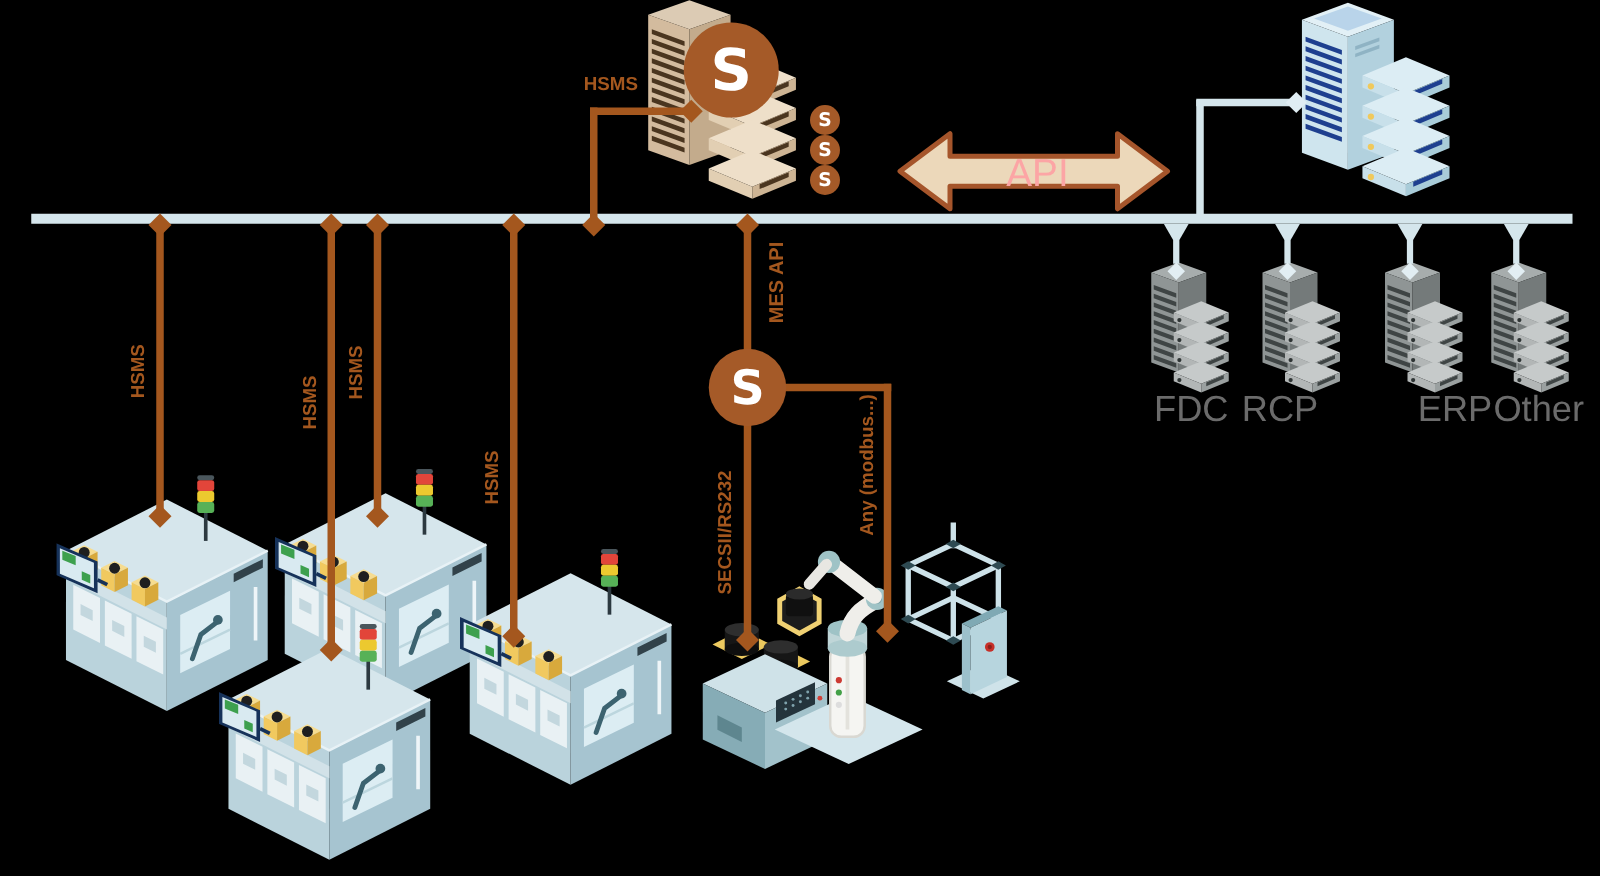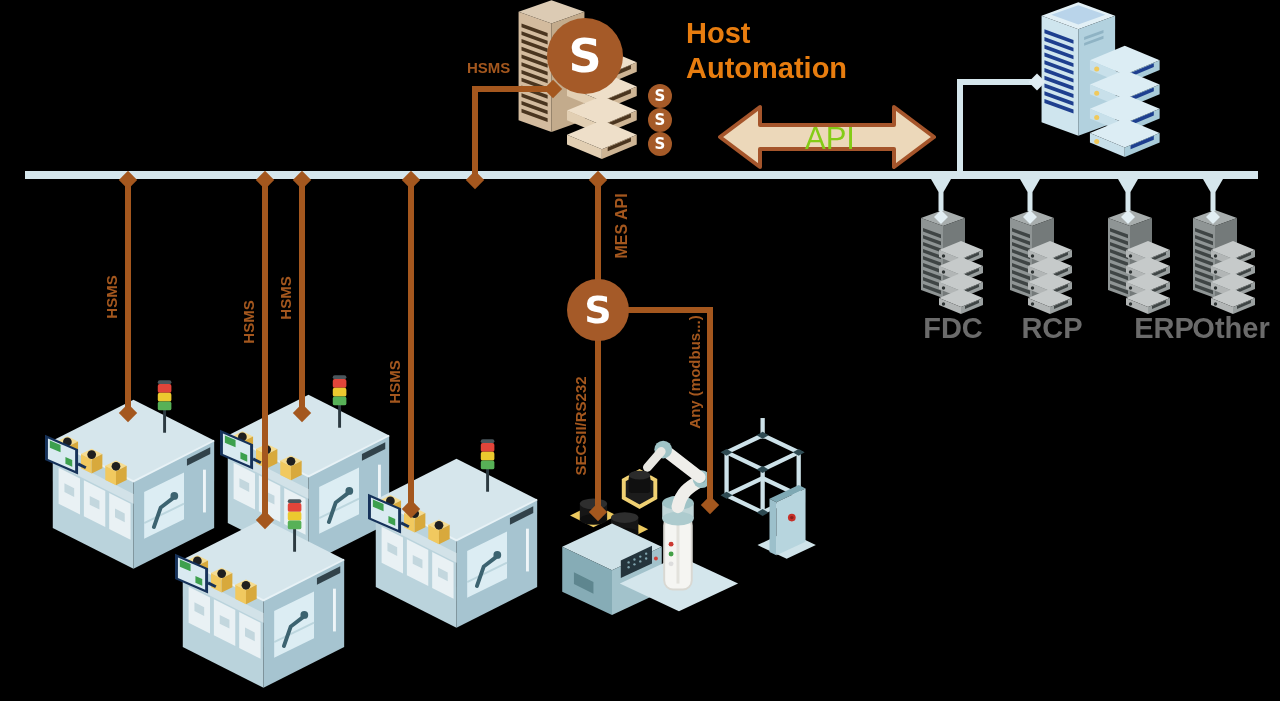--- a/index.html
+++ b/index.html
@@ -16,22 +16,22 @@
   .dmd-b{position:absolute;width:12px;height:12px;background:#e0edf3;
        transform:translate(-50%,-50%) rotate(45deg);}
   .vlabel{position:absolute;font-weight:bold;font-size:15px;color:#a4571e;white-space:nowrap;
        transform:translate(-50%,-50%) rotate(-90deg);}
   .s-circle{position:absolute;border-radius:50%;background:#a55a28;color:#fff;
        display:flex;align-items:center;justify-content:center;font-weight:bold;
        font-family:"DejaVu Sans",sans-serif;}
   .host-title{position:absolute;left:686px;top:16px;width:230px;font-size:29px;line-height:1.22;
        font-weight:bold;color:#e87d0f;}
   .hsms-host{position:absolute;left:467px;top:59px;font-size:15px;font-weight:bold;color:#a4571e;}
-  .api-label{position:absolute;font-size:31px;color:#84cc16;transform:translate(-50%,-50%);}
-  .gray-label{position:absolute;font-size:29px;font-weight:700;color:#6b6b6b;
+  .api-label{position:absolute;font-size:31px;color:#fca5a5;transform:translate(-50%,-50%);}
+  .gray-label{position:absolute;font-size:29px;font-weight:400;color:#6b6b6b;
        transform:translate(-50%,-50%);white-space:nowrap;}
 </style>
 </head>
 <body>
 
 <div class="canvas">
 
   <svg width="0" height="0" style="position:absolute" aria-hidden="true">
     <defs>
       <symbol id="sym-machine" viewBox="0 0 180 200">
@@ -434,30 +434,29 @@
     </div>
   <div class="s-circle" style="left:567px;top:279px;width:62px;height:62px;font-size:38px">
       <span>S</span>
     </div>
 
   <svg class="abs" style="left:716px;top:101px" width="222" height="72">
     <polygon points="4,36 44,6 44,24 178,24 178,6 218,36 178,66 178,48 44,48 44,66" fill="#ecd8ba" stroke="#a5552b" stroke-width="4" stroke-linejoin="round"></polygon>
   </svg>
   <div class="api-label" style="left:830px;top:139px">API</div>
 
-  <div class="host-title">Host Automation</div>
   <div class="hsms-host">HSMS</div>
 
   <div class="vlabel" style="left:111px;top:297px">HSMS</div>
   <div class="vlabel" style="left:248px;top:322px">HSMS</div>
   <div class="vlabel" style="left:285px;top:298px">HSMS</div>
   <div class="vlabel" style="left:394px;top:382px">HSMS</div>
 
   <div class="vlabel" style="left:622px;top:226px;font-size:16px">MES API</div>
   <div class="vlabel" style="left:580px;top:426px">SECSII/RS232</div>
   <div class="vlabel" style="left:694px;top:372px">Any (modbus...)</div>
 
   <div class="gray-label" style="left:953px;top:328px">FDC</div>
-  <div class="gray-label" style="left:1052px;top:328px">RCP</div>
+  <div class="gray-label" style="left:1024px;top:328px">RCP</div>
   <div class="gray-label" style="left:1164px;top:328px">ERP</div>
   <div class="gray-label" style="left:1231px;top:328px">Other</div>
 
 </div>
 
 </body></html>

